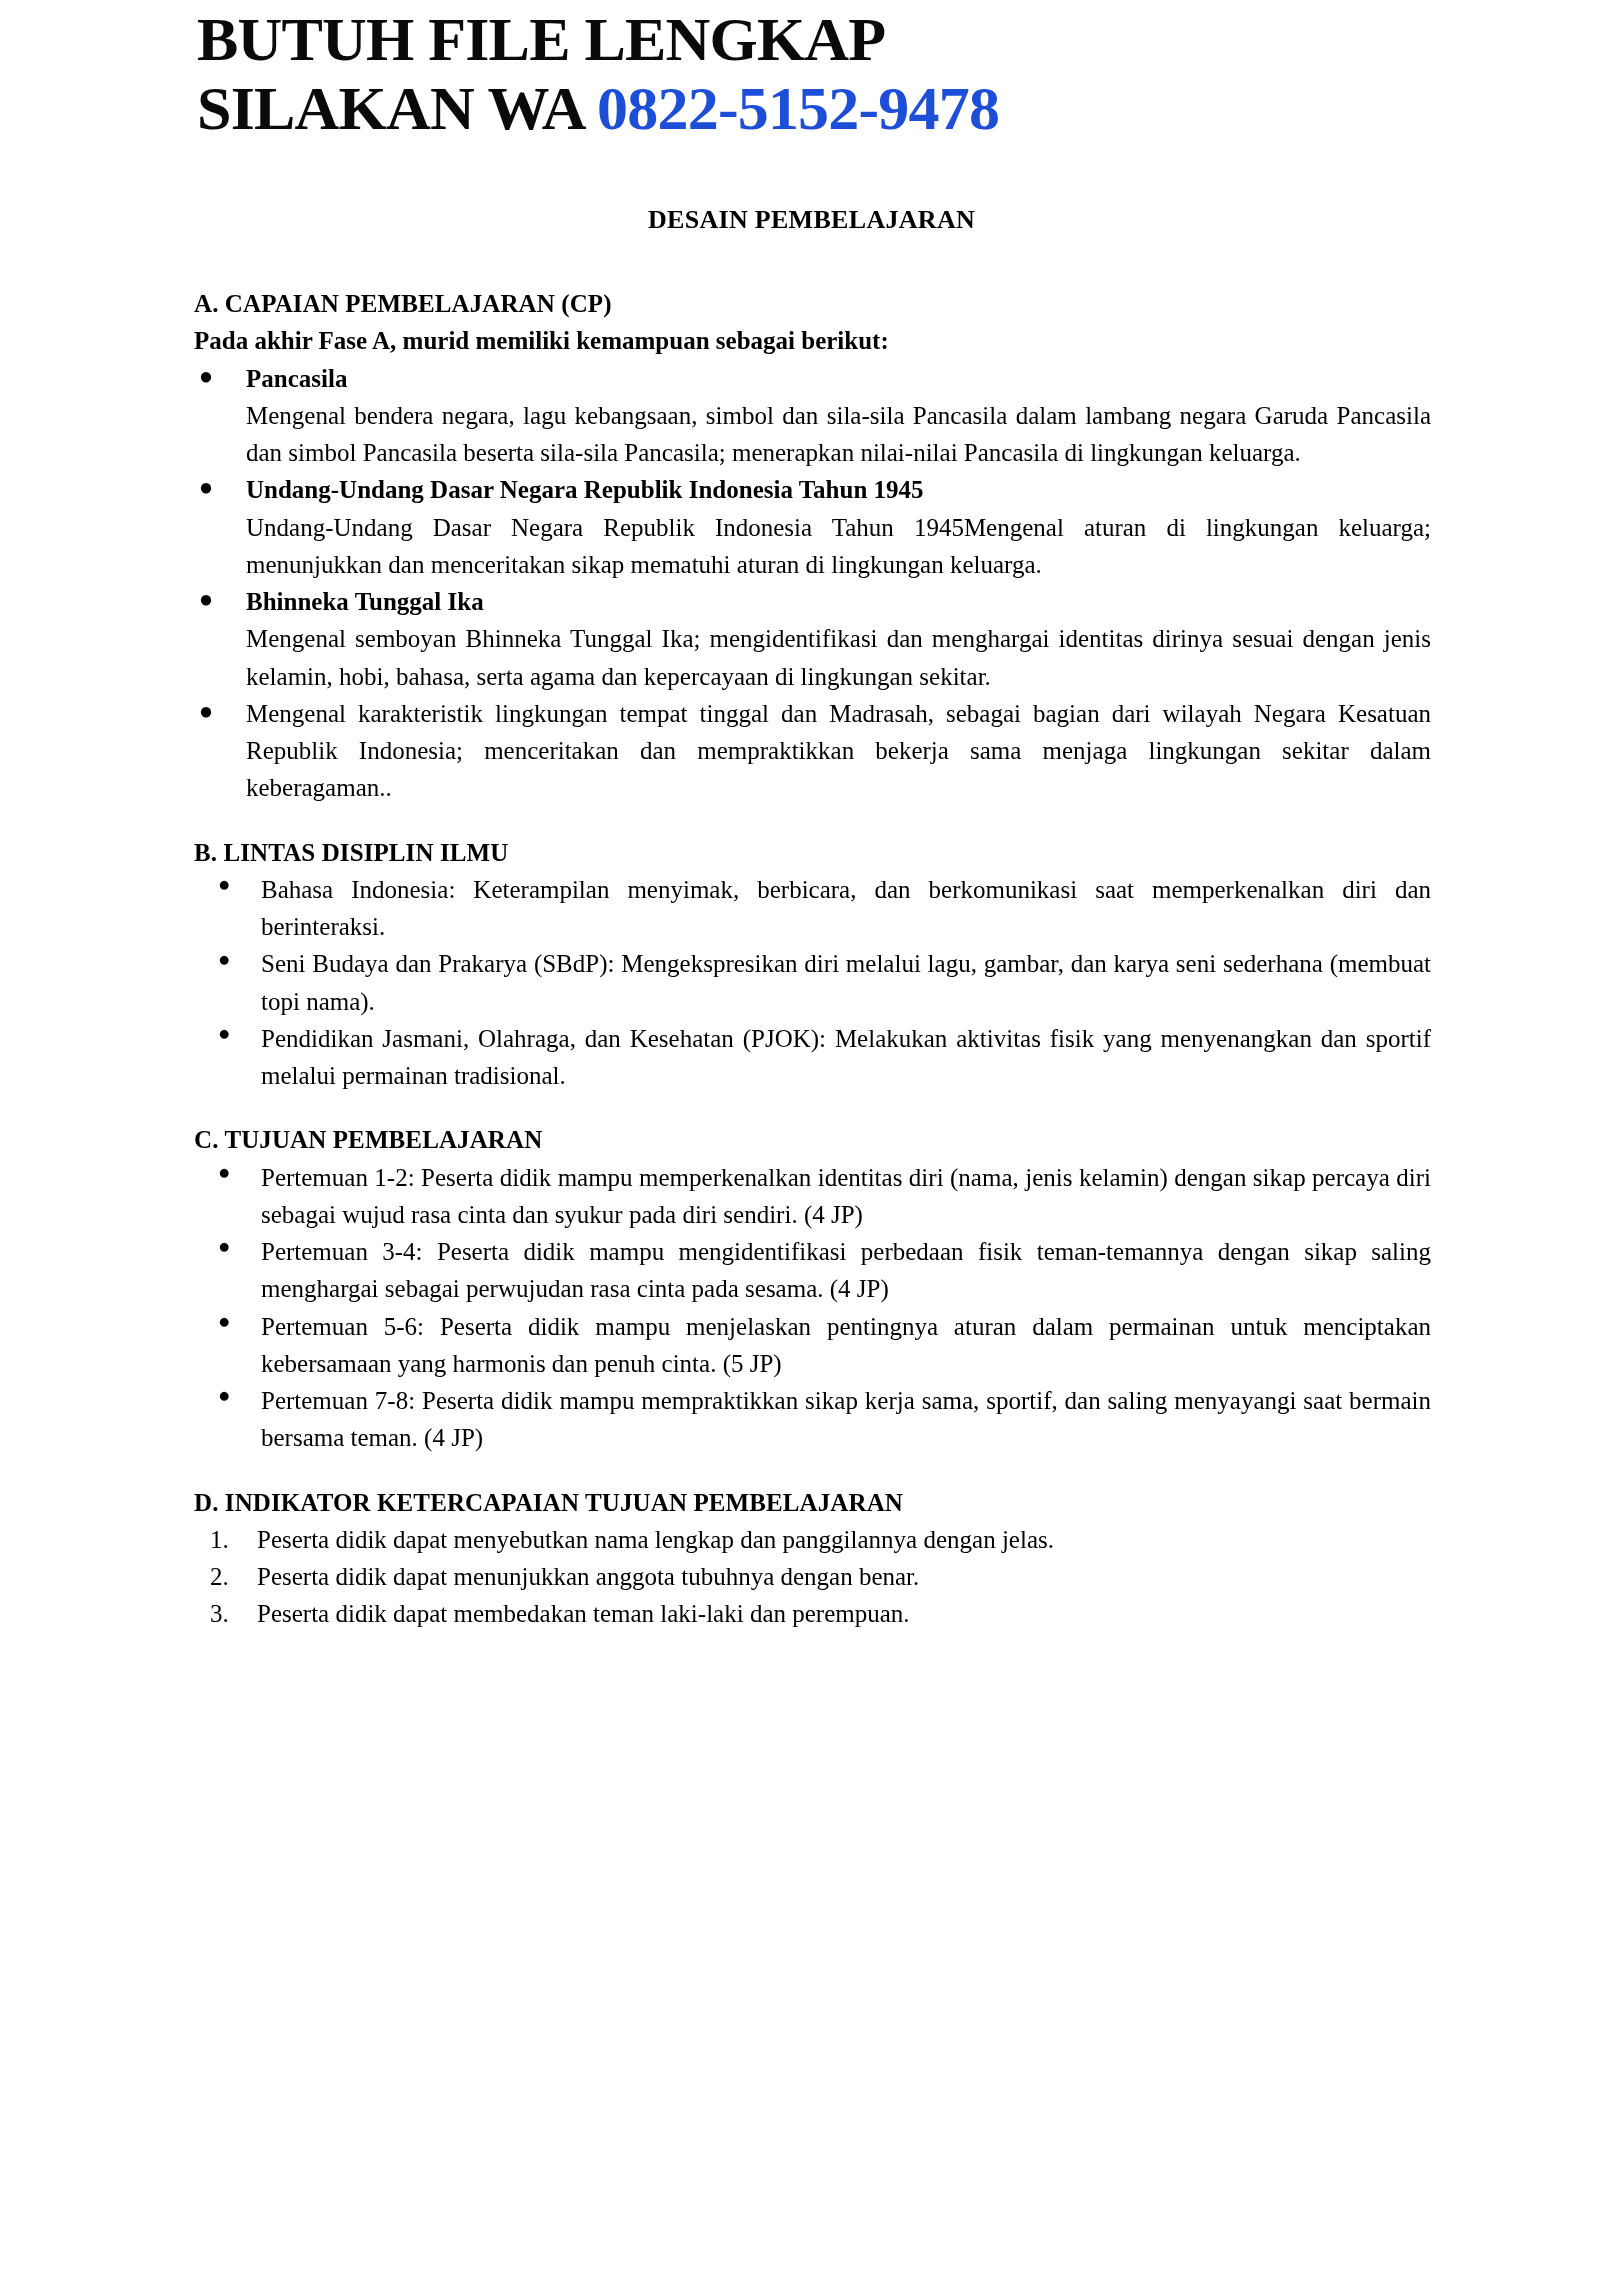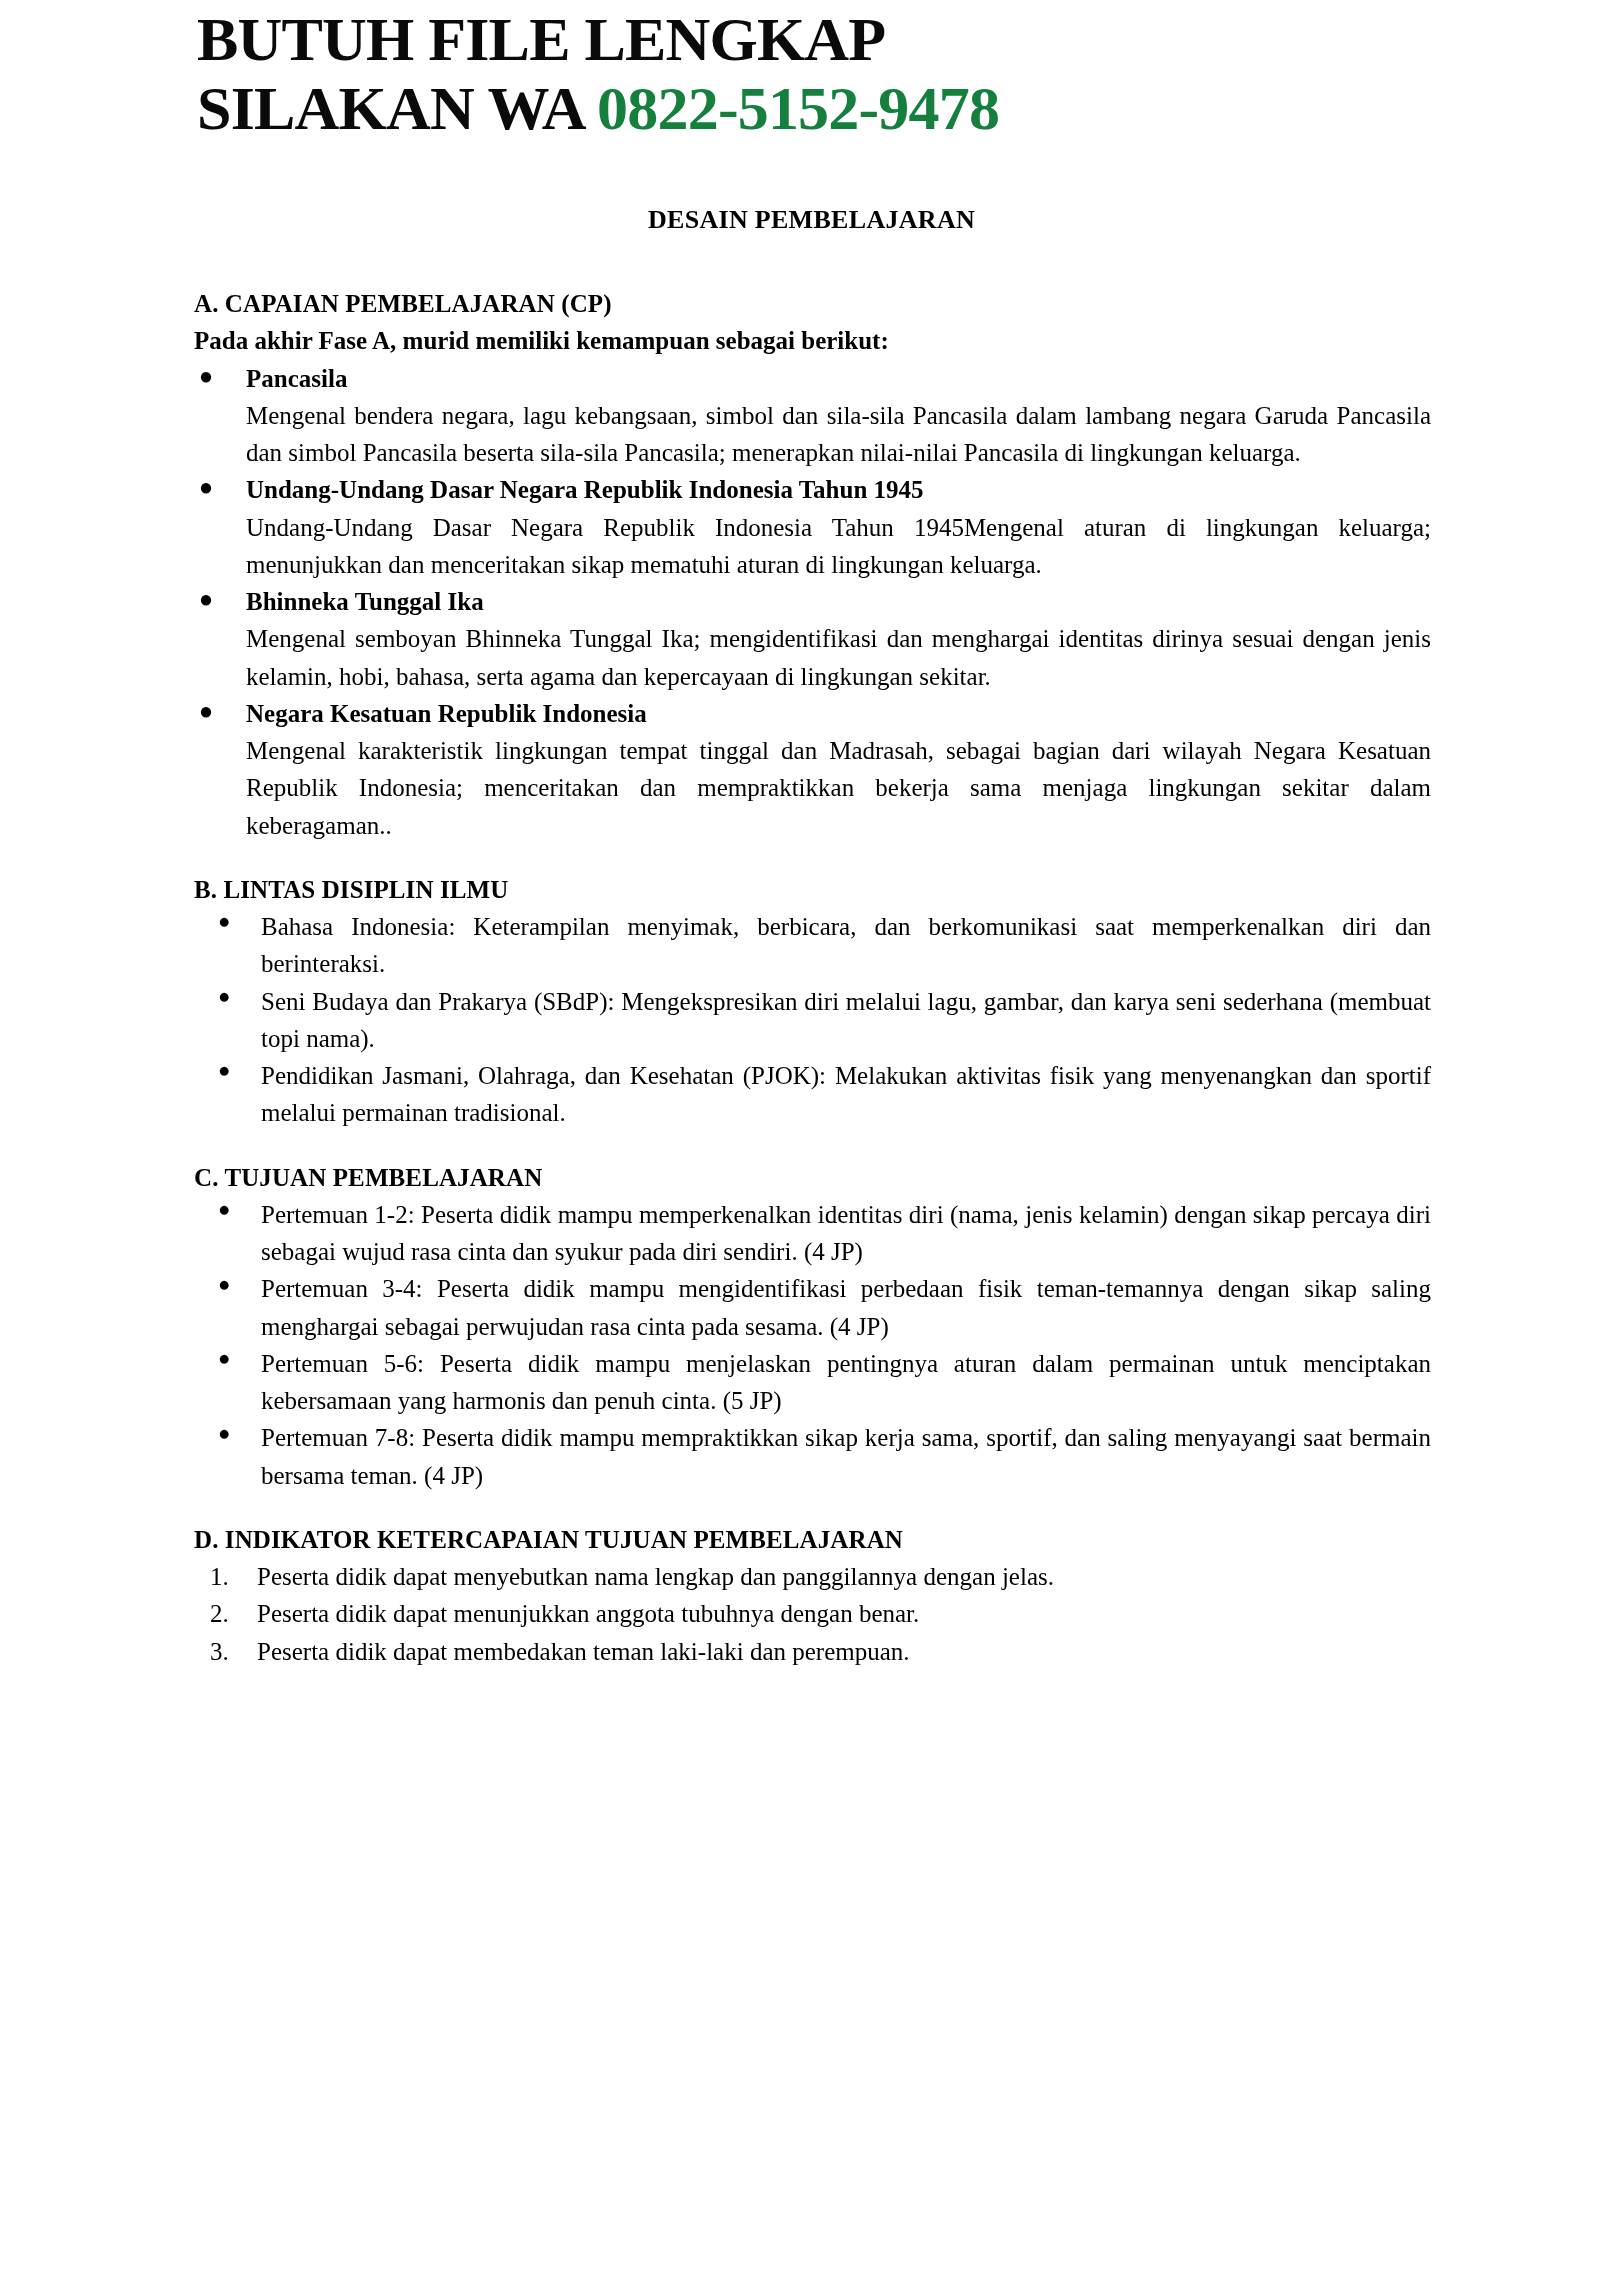--- a/index.html
+++ b/index.html
@@ -144,21 +144,21 @@
     left: 16px;
     top: 0;
   }
   .gap-md { height: 27px; }
 </style>
 </head>
 <body>
 
 <div class="promo">
   <div class="promo-line">BUTUH FILE LENGKAP</div>
-  <div class="promo-line"><span>SILAKAN WA </span><span class="promo-phone" style="color: #15803d;">0822-5152-9478</span></div>
+  <div class="promo-line"><span>SILAKAN WA </span><span class="promo-phone" style="color: #1d4ed8;">0822-5152-9478</span></div>
 </div>
 
 <div class="doc-title">DESAIN PEMBELAJARAN</div>
 
 <div class="page">
 
   <h2 class="section">A. CAPAIAN PEMBELAJARAN (CP)</h2>
   <p class="lead">Pada akhir Fase A, murid memiliki kemampuan sebagai berikut:</p>
 
   <ul class="cp-list">
@@ -172,21 +172,20 @@
       <span class="item-title">Undang-Undang Dasar Negara Republik Indonesia Tahun 1945</span>
       <span class="item-body">Undang-Undang Dasar Negara Republik Indonesia Tahun 1945Mengenal aturan di lingkungan keluarga; menunjukkan dan menceritakan sikap mematuhi aturan di lingkungan keluarga.</span>
     </li>
     <li>
       <span class="bullet">●</span>
       <span class="item-title">Bhinneka Tunggal Ika</span>
       <span class="item-body">Mengenal semboyan Bhinneka Tunggal Ika; mengidentifikasi dan menghargai identitas dirinya sesuai dengan jenis kelamin, hobi, bahasa, serta agama dan kepercayaan di lingkungan sekitar.</span>
     </li>
     <li>
       <span class="bullet">●</span>
-      <span class="item-title">Negara Kesatuan Republik Indonesia</span>
       <span class="item-body">Mengenal karakteristik lingkungan tempat tinggal dan Madrasah, sebagai bagian dari wilayah Negara Kesatuan Republik Indonesia; menceritakan dan mempraktikkan bekerja sama menjaga lingkungan sekitar dalam keberagaman..</span>
     </li>
   </ul>
 
   <div class="gap-md"></div>
 
   <h2 class="section">B. LINTAS DISIPLIN ILMU</h2>
   <ul class="tight-list">
     <li>
       <span class="bullet">●</span><span class="lbl">Bahasa Indonesia</span><span>: Keterampilan menyimak, berbicara, dan berkomunikasi saat memperkenalkan diri dan berinteraksi.</span>

